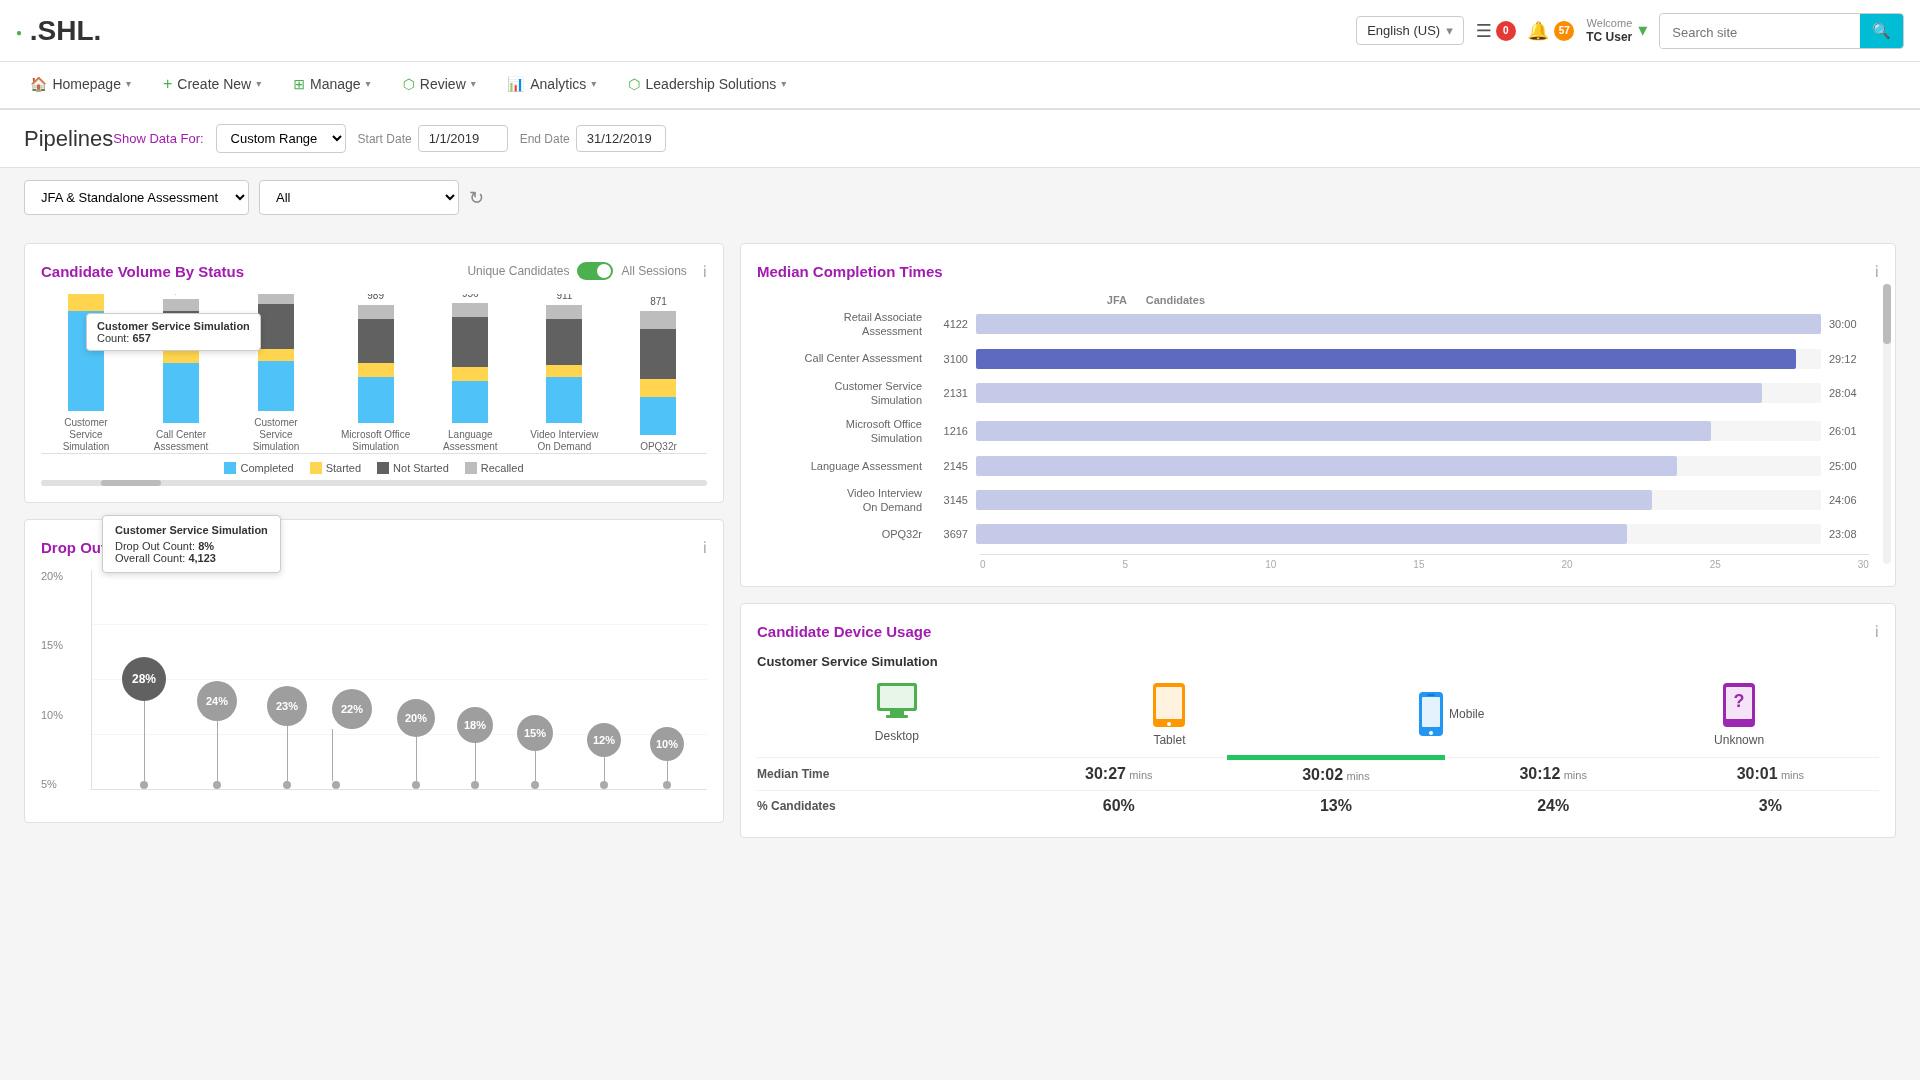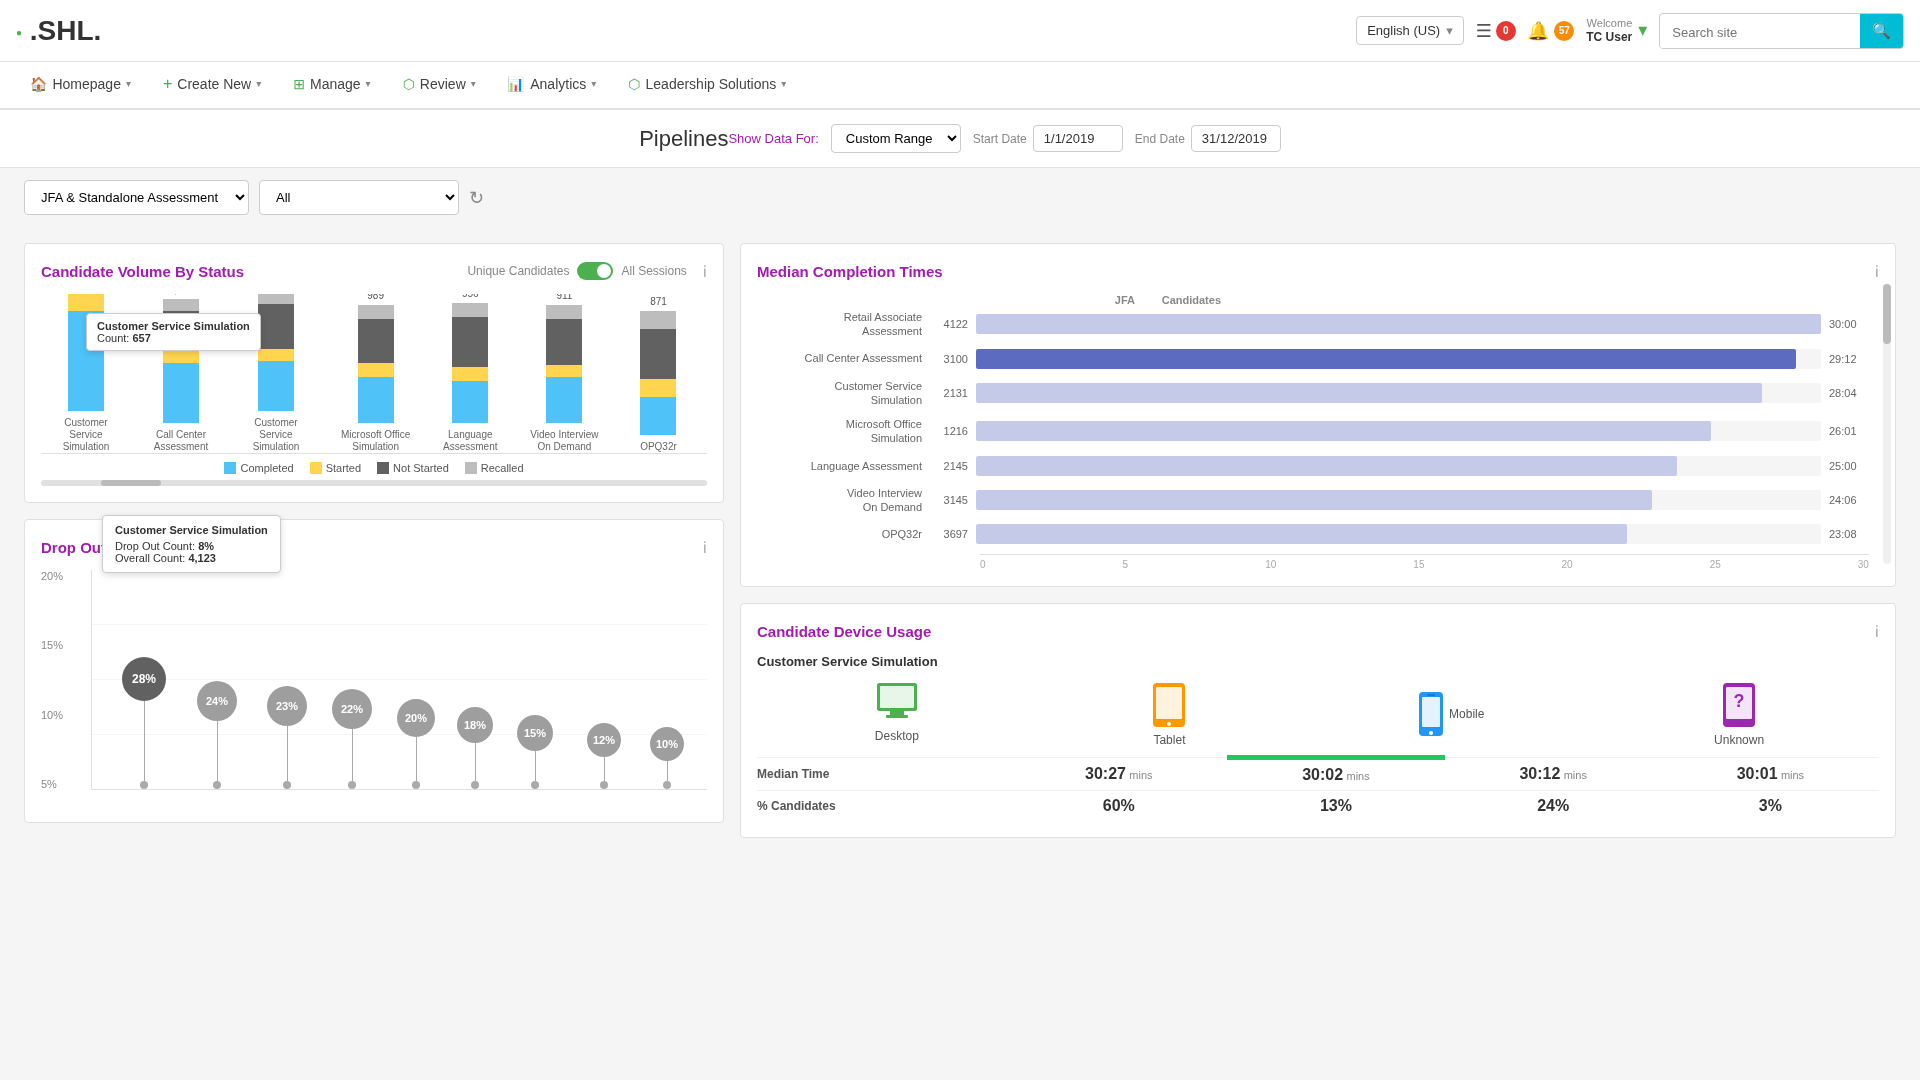--- a/index.html
+++ b/index.html
@@ -119,21 +119,21 @@
     }
     .nav-icon { color: #4caf50; font-size: 14px; }
     .nav-arrow { font-size: 10px; color: #888; }
 
     
     .page-header {
       background: #fff;
       padding: 14px 24px;
       display: flex;
       align-items: center;
-      justify-content: center;
+      justify-content: flex-start;
       border-bottom: 1px solid #e0e0e0;
     }
     .page-title { font-size: 22px; font-weight: 300; color: #333; }
     .data-controls {
       display: flex;
       align-items: center;
       gap: 12px;
     }
     .data-label { color: #a21caf; font-size: 13px; }
     .data-select {
@@ -372,21 +372,20 @@
       color: #aaa;
       margin-bottom: 6px;
     }
     .chart-col-headers {
       display: flex;
       margin-left: 155px;
       font-size: 11px;
       color: #888;
       font-weight: bold;
       margin-bottom: 4px;
-      gap: 8px;
     }
     .scrollbar-h {
       height: 6px;
       background: #e0e0e0;
       border-radius: 3px;
       margin-top: 6px;
     }
     .scrollbar-thumb {
       height: 6px;
       background: #bbb;
@@ -649,21 +648,21 @@
           <div style="position:absolute;bottom:0;left:105px;display:flex;flex-direction:column;align-items:center;">
             <div style="width:40px;height:40px;border-radius:50%;background:#9e9e9e;color:#fff;display:flex;align-items:center;justify-content:center;font-size:11px;font-weight:bold;">24%</div>
             <div style="width:1px;height:60px;background:#aaa;"></div>
             <div style="width:8px;height:8px;border-radius:50%;background:#aaa;"></div>
           </div>
           <div style="position:absolute;bottom:0;left:175px;display:flex;flex-direction:column;align-items:center;">
             <div style="width:40px;height:40px;border-radius:50%;background:#9e9e9e;color:#fff;display:flex;align-items:center;justify-content:center;font-size:11px;font-weight:bold;">23%</div>
             <div style="width:1px;height:55px;background:#aaa;"></div>
             <div style="width:8px;height:8px;border-radius:50%;background:#aaa;"></div>
           </div>
-          <div style="position:absolute;bottom:0;left:240px;display:flex;flex-direction:column;align-items:center;">
+          <div style="position:absolute;bottom:0;left:240px;display:flex;flex-direction:column;">
             <div style="width:40px;height:40px;border-radius:50%;background:#9e9e9e;color:#fff;display:flex;align-items:center;justify-content:center;font-size:11px;font-weight:bold;">22%</div>
             <div style="width:1px;height:52px;background:#aaa;"></div>
             <div style="width:8px;height:8px;border-radius:50%;background:#aaa;"></div>
           </div>
           <div style="position:absolute;bottom:0;left:305px;display:flex;flex-direction:column;align-items:center;">
             <div style="width:38px;height:38px;border-radius:50%;background:#9e9e9e;color:#fff;display:flex;align-items:center;justify-content:center;font-size:11px;font-weight:bold;">20%</div>
             <div style="width:1px;height:44px;background:#aaa;"></div>
             <div style="width:8px;height:8px;border-radius:50%;background:#aaa;"></div>
           </div>
           <div style="position:absolute;bottom:0;left:365px;display:flex;flex-direction:column;align-items:center;">

